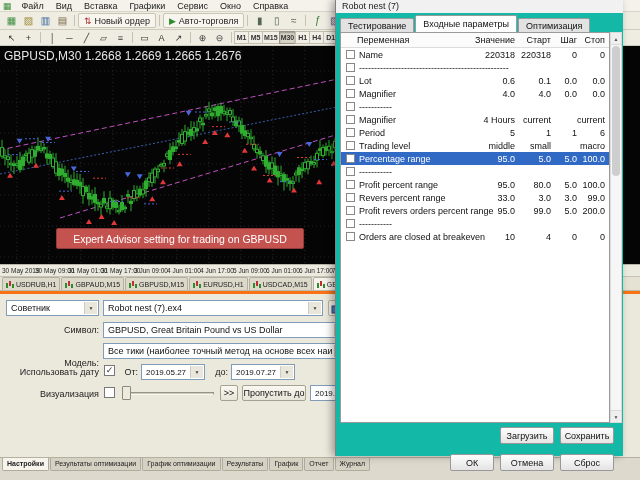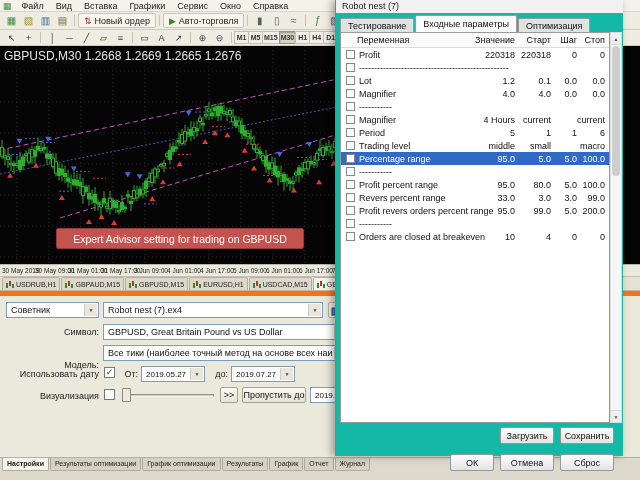--- a/index.html
+++ b/index.html
@@ -28,21 +28,21 @@
   #chart-svg{position:absolute;left:0;top:0}
   #chart-info{position:absolute;left:4px;top:3px;font-size:12px;color:#e6e6e6;white-space:nowrap}
   #banner{position:absolute;left:56px;top:182px;width:248px;height:21px;background:#c4524e;border:1px solid #8f3b38;border-radius:2px;color:#fff;font-size:10.5px;display:flex;align-items:center;justify-content:center;white-space:nowrap}
   #timeaxis{position:absolute;left:0;top:264px;width:640px;height:13px;background:#eceadf;border-top:1px solid #b8b4a6;border-bottom:1px solid #c6c2b4;overflow:hidden}
   #timeaxis span{position:absolute;top:2px;font-size:6.5px;color:#222;white-space:nowrap}
   #charttabs{position:absolute;left:0;top:277px;width:640px;height:14px;background:#e5e2d4;border-bottom:1px solid #bcb8aa;display:flex;align-items:flex-end;padding-left:2px;overflow:hidden}
   .ctab{display:flex;align-items:center;gap:2px;font-size:7px;color:#222;border:1px solid #b2ae a0;border:1px solid #b2aea0;border-bottom:none;background:#dcd8ca;padding:1px 3px;height:13px;margin-right:1px;border-radius:2px 2px 0 0;white-space:nowrap;flex:none}
   .ctab.active{background:#f4f2ea}
 
   
-  #tester{position:absolute;left:0;top:291px;width:640px;height:166px;background:#ebe8dc;border-top:5px solid #f97316}
+  #tester{position:absolute;left:0;top:291px;width:640px;height:166px;background:#ebe8dc;border-top:3px solid #f97316}
   .tlabel{position:absolute;font-size:9px;color:#222;text-align:right;white-space:nowrap}
   .combo{position:absolute;height:16px;background:#fff;border:1px solid #7f9db9;font-size:9px;color:#111;display:flex;align-items:center;padding:0 15px 0 4px;white-space:nowrap;overflow:hidden}
   .combo-text{overflow:hidden;white-space:nowrap}
   .combo-arrow{position:absolute;right:1px;top:1px;bottom:1px;width:13px;background:#e9e6db;border-left:1px solid #cfcbbd;display:flex;align-items:center;justify-content:center;font-size:5px;color:#444}
   .iconbtn{position:absolute;width:18px;height:16px;background:#f2efe6;border:1px solid #b5b1a3;border-radius:2px;display:flex;align-items:center;justify-content:center}
   .cb{position:absolute;width:11px;height:11px;background:#fff;border:1px solid #787878;font-size:9px;color:#333;display:flex;align-items:center;justify-content:center;line-height:1}
   .slider{position:absolute;height:14px}
   .slider-track{position:absolute;left:0;right:0;top:6px;height:3px;background:#cfcbbd;border:1px solid #979385;border-bottom-color:#f8f6ee}
   .slider-thumb{position:absolute;left:0;top:0;width:9px;height:14px;background:#ece9dd;border:1px solid #8d897d;border-radius:1px}
   .btn{position:absolute;background:linear-gradient(#fdfdfd,#e4e4e4);border:1px solid #989898;border-radius:2px;font-size:9px;color:#111;display:flex;align-items:center;justify-content:center;white-space:nowrap}
@@ -600,37 +600,37 @@
       <div id="dlg-header">
           <div class="hcell hname">Переменная</div>
           <div class="hcell cnum w58">Значение</div>
           <div class="hcell cnum w36">Старт</div>
           <div class="hcell cnum w26">Шаг</div>
           <div class="hcell cnum w32">Стоп</div>
         </div>
       <div id="param-rows">
           <div class="prow">
             <div class="pcb"></div>
-            <div class="cname">Profit</div>
+            <div class="cname">Name</div>
             <div class="cnum w58">220318</div>
             <div class="cnum w36">220318</div>
             <div class="cnum w26">0</div>
             <div class="cnum w32">0</div>
           </div>
           <div class="prow">
             <div class="pcb"></div>
             <div class="cname">--------------------------------------------------</div>
             <div class="cnum w36"></div>
             <div class="cnum w26"></div>
             <div class="cnum w32"></div>
           </div>
           <div class="prow">
             <div class="pcb"></div>
             <div class="cname">Lot</div>
-            <div class="cnum w58">1.2</div>
+            <div class="cnum w58">0.6</div>
             <div class="cnum w36">0.1</div>
             <div class="cnum w26">0.0</div>
             <div class="cnum w32">0.0</div>
           </div>
           <div class="prow">
             <div class="pcb"></div>
             <div class="cname">Magnifier</div>
             <div class="cnum w58">4.0</div>
             <div class="cnum w36">4.0</div>
             <div class="cnum w26">0.0</div>

